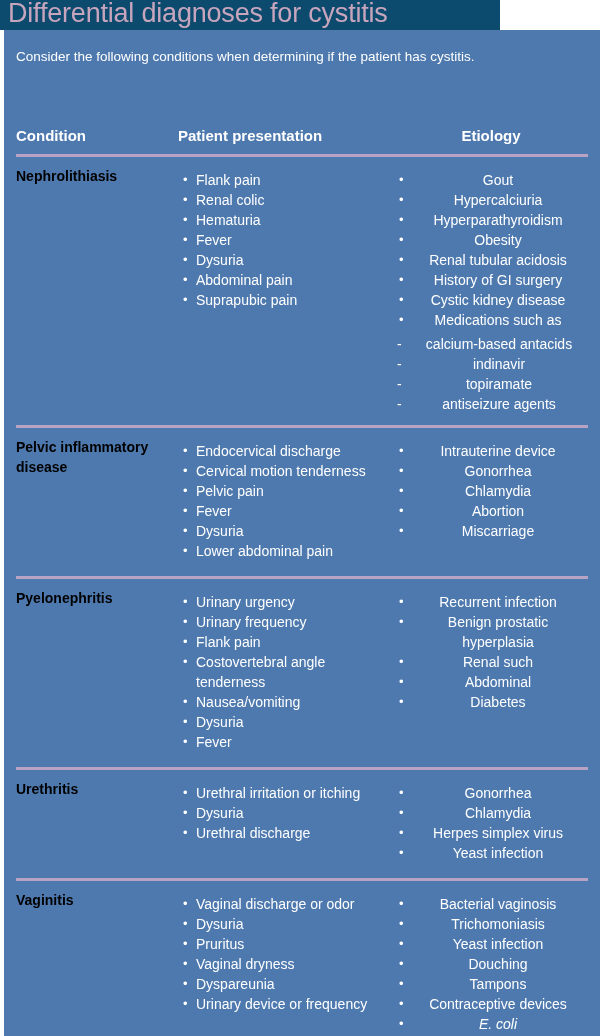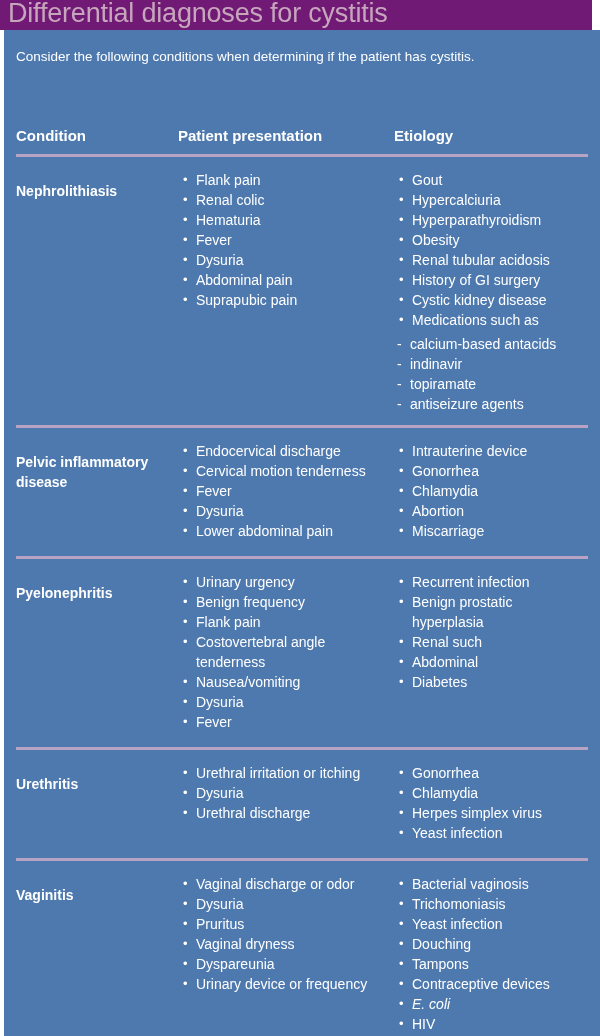--- a/index.html
+++ b/index.html
@@ -20,23 +20,23 @@
     height: 1036px;
     overflow: hidden;
     background: #ffffff;
   }
 
   
   .title-bar {
     position: absolute;
     left: 0;
     top: 0;
-    width: 592px;
+    width: 500px;
     height: 30px;
-    background: #701a75;
+    background: #0c4a6e;
   }
   .title-text {
     position: absolute;
     left: 8px;
     top: -4px;
     font-size: 27px;
     font-weight: 400;
     letter-spacing: -0.2px;
     color: #c7a6bd;
     white-space: nowrap;
@@ -106,35 +106,36 @@
   }
   .col-presentation {
     width: 216px;
     flex: 0 0 216px;
     box-sizing: border-box;
     padding-right: 4px;
   }
   .col-etiology {
     flex: 1 1 auto;
     box-sizing: border-box;
+    text-align: center;
   }
 
   .hdr {
     font-size: 15px;
     font-weight: bold;
     color: #ffffff;
     line-height: 20px;
   }
 
   .cond-name {
     font-size: 14px;
     font-weight: bold;
-    color: #ffffff;
+    color: #000000;
     line-height: 19.5px;
-    margin-top: 16px;
+    margin-top: 1px;
   }
 
   ul.blist {
     list-style: none;
     margin: 4px;
     padding: 0;
   }
   ul.blist > li {
     position: relative;
     padding-left: 14px;
@@ -249,20 +250,21 @@
           </div>
           <div class="divider"></div>
           <div class="row body-row">
             <div class="col-condition">
               <div class="cond-name">Pelvic inflammatory disease</div>
             </div>
             <div class="col-presentation">
               <ul class="blist">
                 <li>Endocervical discharge</li>
                 <li>Cervical motion tenderness</li>
+                <li>Pelvic pain</li>
                 <li>Fever</li>
                 <li>Dysuria</li>
                 <li>Lower abdominal pain</li>
               </ul>
             </div>
             <div class="col-etiology">
               <ul class="blist">
                 <li>Intrauterine device</li>
                 <li>Gonorrhea</li>
                 <li>Chlamydia</li>
@@ -272,21 +274,21 @@
             </div>
           </div>
           <div class="divider"></div>
           <div class="row body-row">
             <div class="col-condition">
               <div class="cond-name">Pyelonephritis</div>
             </div>
             <div class="col-presentation">
               <ul class="blist">
                 <li>Urinary urgency</li>
-                <li>Benign frequency</li>
+                <li>Urinary frequency</li>
                 <li>Flank pain</li>
                 <li>Costovertebral angle tenderness</li>
                 <li>Nausea/vomiting</li>
                 <li>Dysuria</li>
                 <li>Fever</li>
               </ul>
             </div>
             <div class="col-etiology">
               <ul class="blist">
                 <li>Recurrent infection</li>

